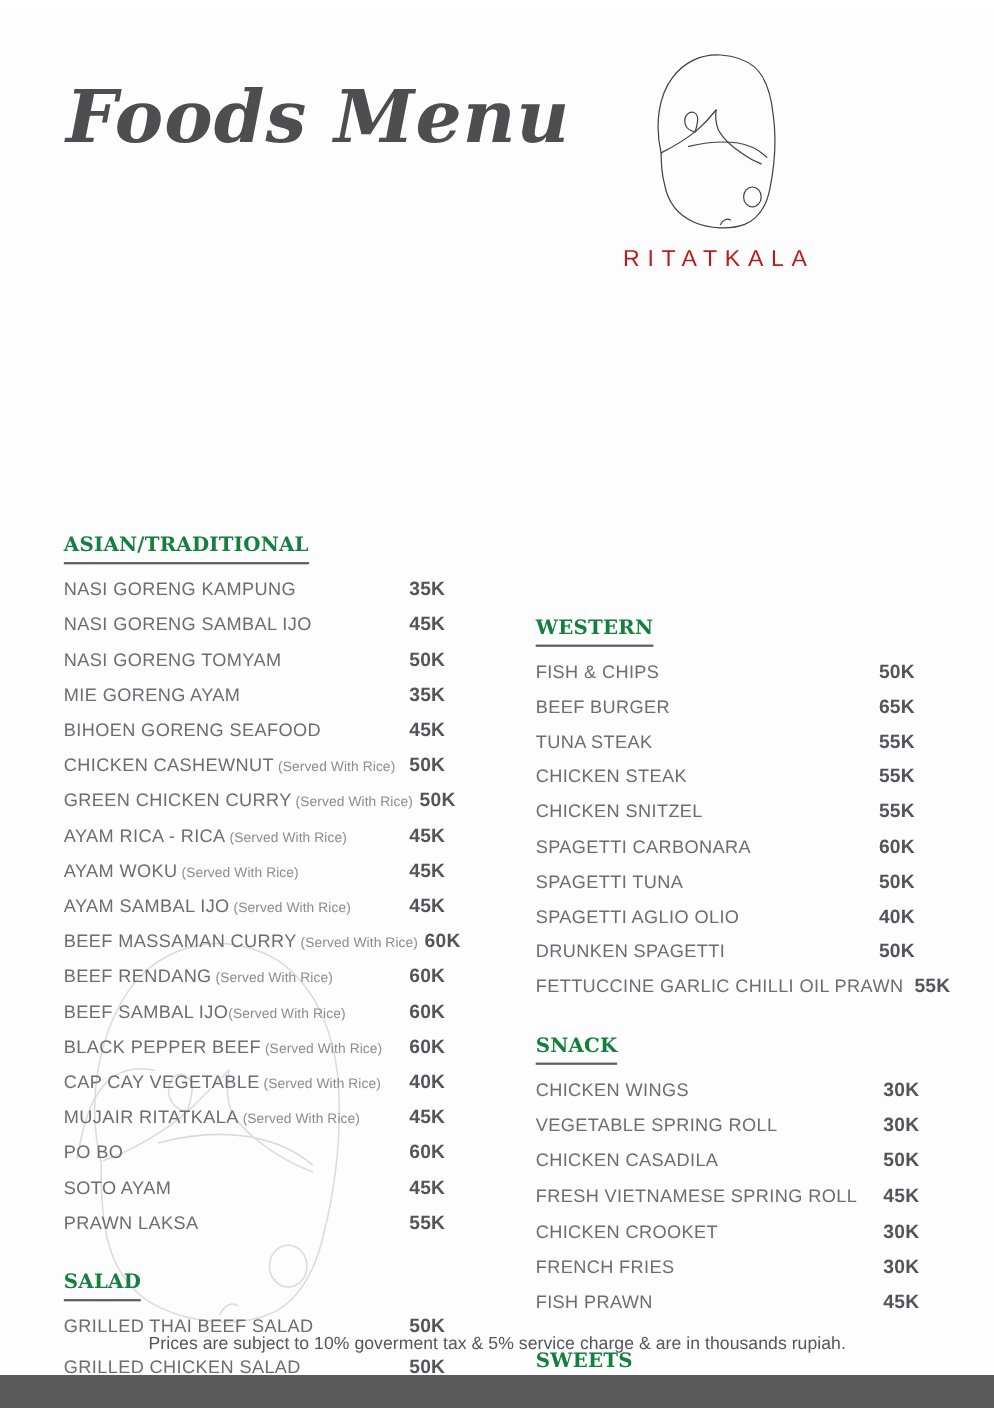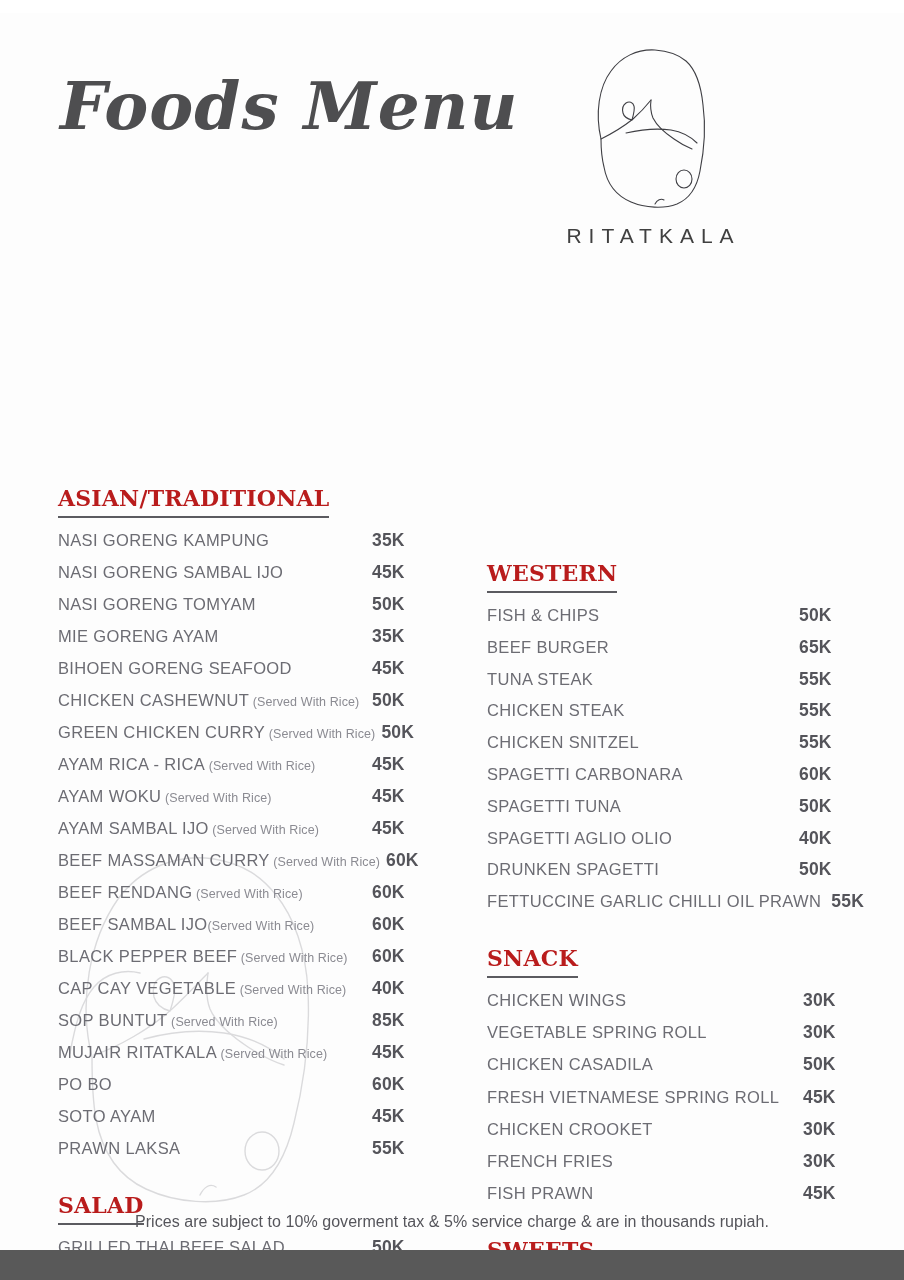--- a/index.html
+++ b/index.html
@@ -72,21 +72,21 @@
     display: block;
     margin: 0 auto;
   }
 
   .brand-name {
     margin-top: 12px;
     font-family: "Liberation Sans", sans-serif;
     font-size: 21px;
     font-weight: 400;
     letter-spacing: 7px;
-    color: #404040;
+    color: #b91c1c;
     text-indent: 7px;
   }
 
   
   .columns {
     position: relative;
     z-index: 2;
   }
 
   .col {
@@ -94,23 +94,23 @@
     top: 0;
   }
 
   .col-left  { left: 58px;  width: 372px; }
   .col-right { left: 487px; width: 362px; }
 
   
   .section-title {
     font-family: "DejaVu Serif", "Liberation Serif", serif;
     font-weight: bold;
-    font-size: 22px;
+    font-size: 18px;
     letter-spacing: 0.2px;
-    color: #b91c1c;
+    color: #15803d;
     display: inline-block;
     padding-bottom: 5px;
     border-bottom: 2px solid #5b5b60;
     white-space: nowrap;
   }
 
   .section + .section { margin-top: 22px; }
 
   .items { margin-top: 12px; }
 
@@ -289,24 +289,20 @@
             </div>
             <div class="row">
               <div class="row-name"><span>BLACK PEPPER BEEF</span><span class="row-note"> (Served With Rice)</span></div>
               <div class="row-price">60K</div>
             </div>
             <div class="row">
               <div class="row-name"><span>CAP CAY VEGETABLE</span><span class="row-note"> (Served With Rice)</span></div>
               <div class="row-price">40K</div>
             </div>
             <div class="row">
-              <div class="row-name"><span>SOP BUNTUT</span><span class="row-note"> (Served With Rice)</span></div>
-              <div class="row-price">85K</div>
-            </div>
-            <div class="row">
               <div class="row-name"><span>MUJAIR RITATKALA</span><span class="row-note"> (Served With Rice)</span></div>
               <div class="row-price">45K</div>
             </div>
             <div class="row">
               <div class="row-name"><span>PO BO</span></div>
               <div class="row-price">60K</div>
             </div>
             <div class="row">
               <div class="row-name"><span>SOTO AYAM</span></div>
               <div class="row-price">45K</div>

